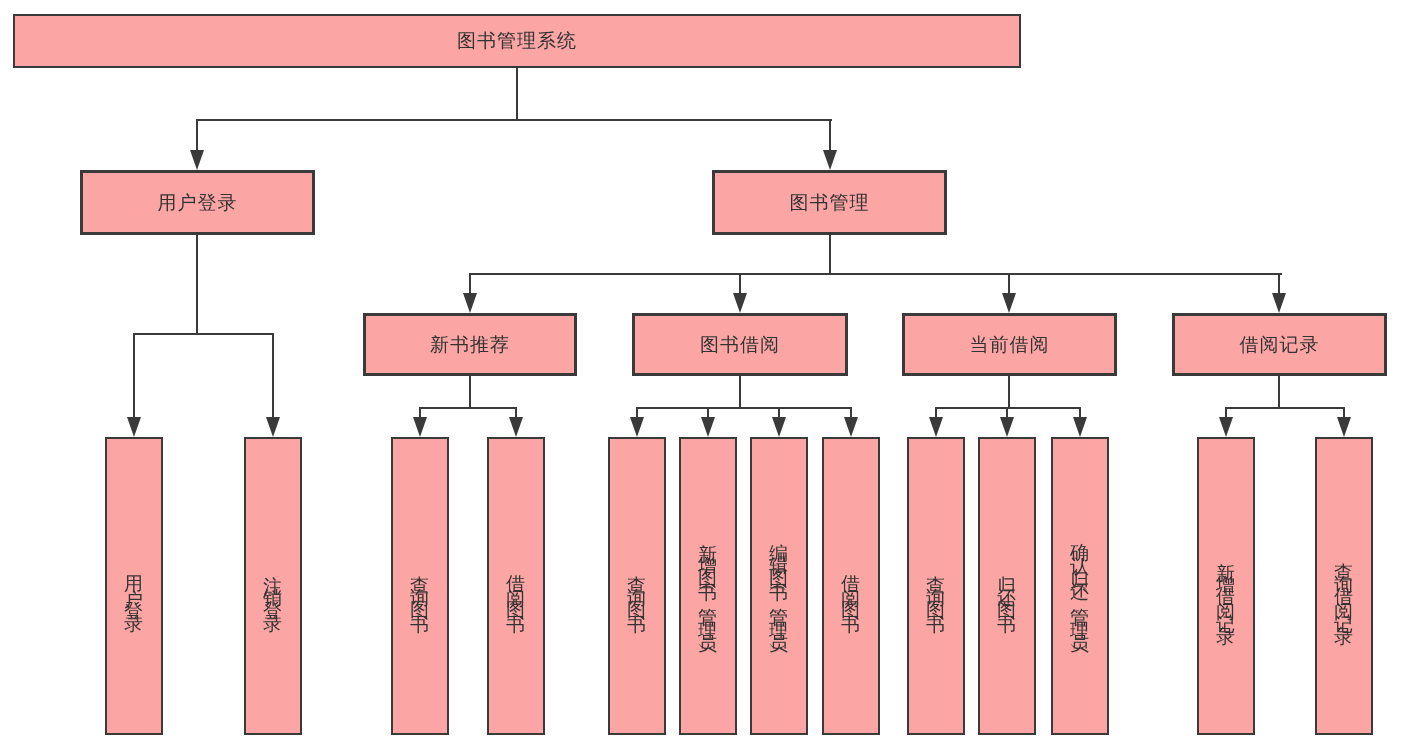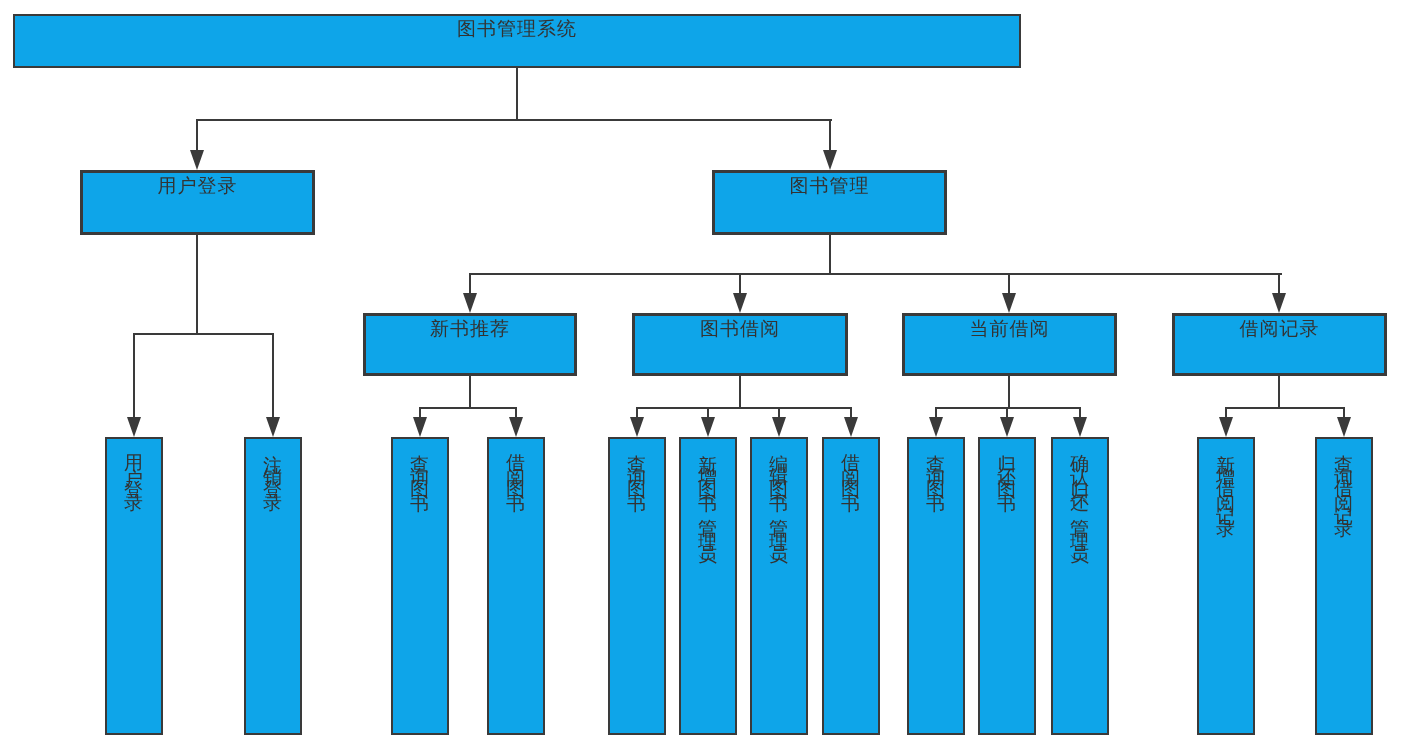--- a/index.html
+++ b/index.html
@@ -10,23 +10,24 @@
   }
   #stage {
     position: relative;
     width: 1405px;
     height: 747px;
     background: #ffffff;
     overflow: hidden;
   }
   .node {
     position: absolute;
-    background: #0ea5e9;
+    background: #fca5a5;
     border: 3px solid #3a3a3a;
     display: flex;
+    align-items: center;
     justify-content: center;
     color: #333333;
     font-size: 19px;
     letter-spacing: 1px;
     box-sizing: border-box;
     z-index: 2;
   }
   .node.root { border-width: 2px; }
   .node.leaf {
     border-width: 2px;

